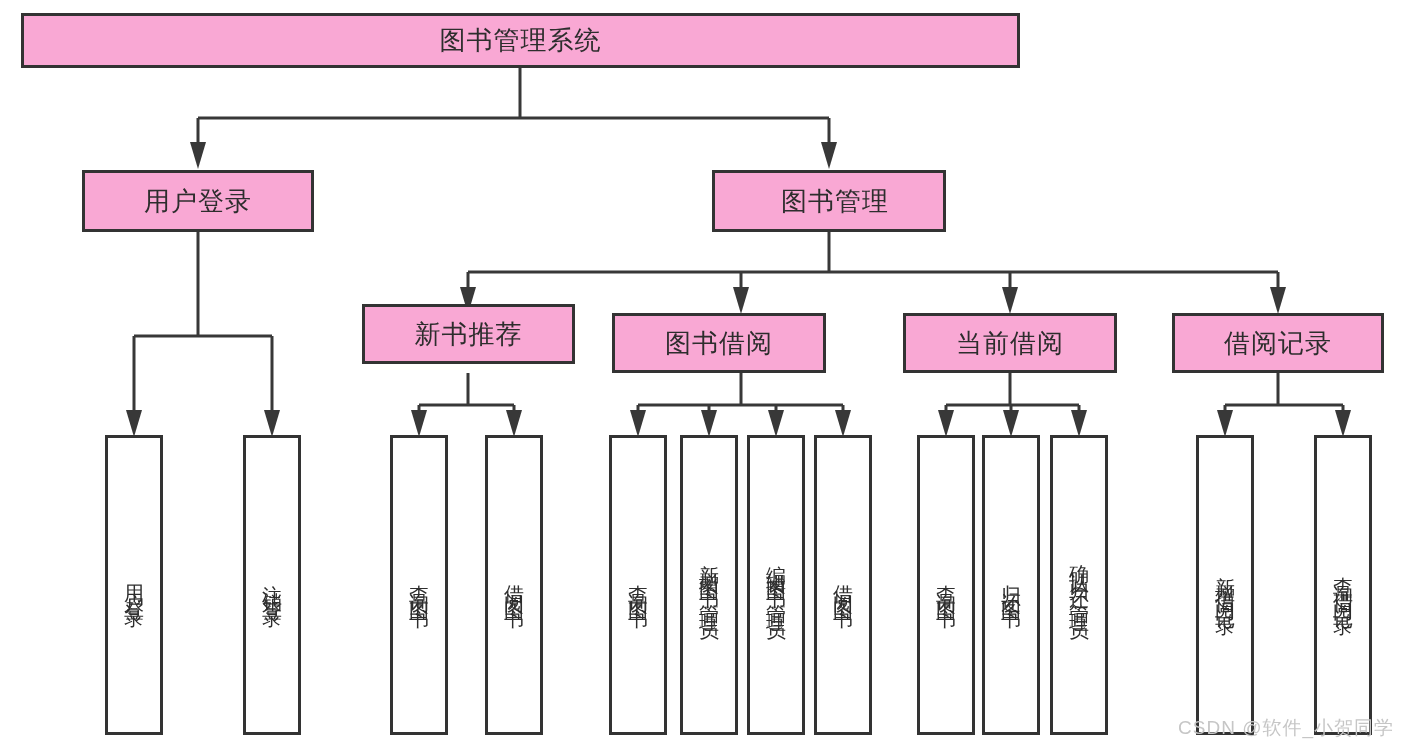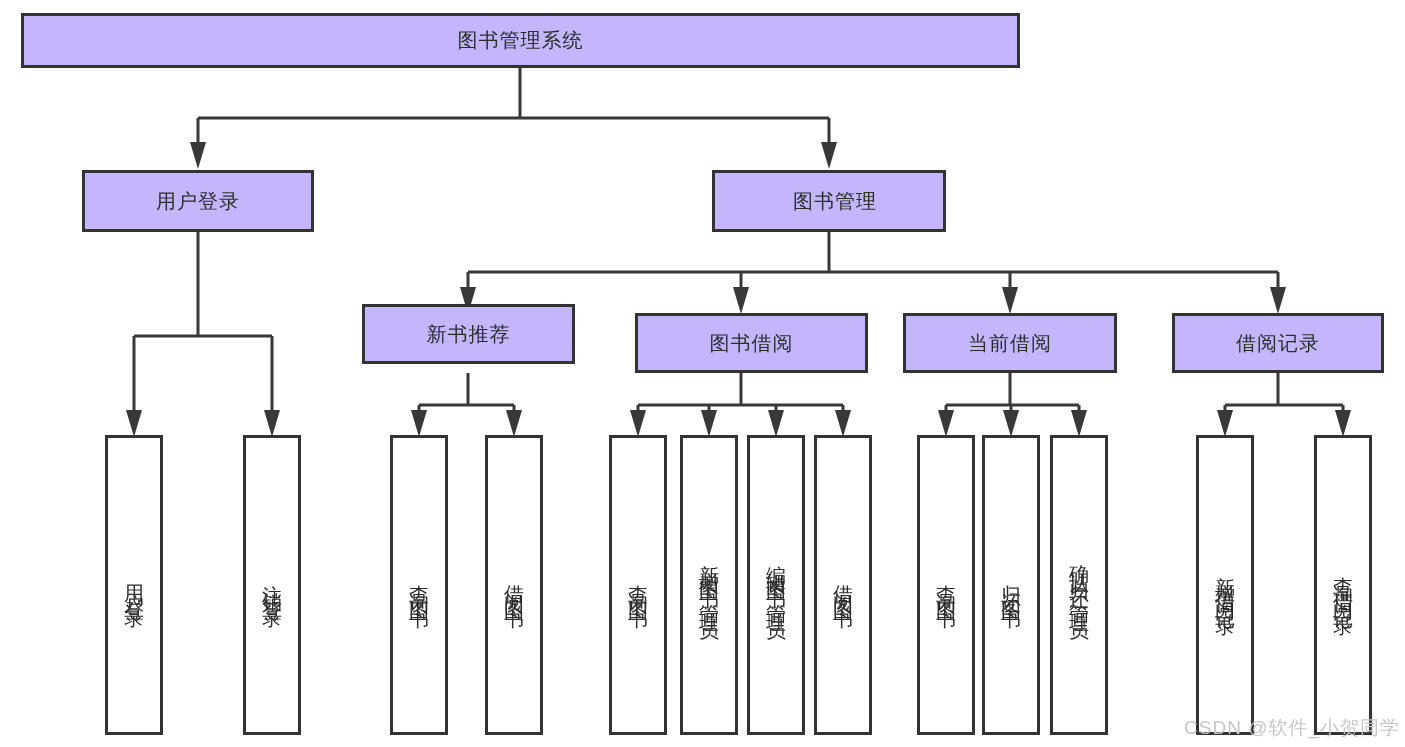--- a/index.html
+++ b/index.html
@@ -8,43 +8,43 @@
     width:1405px;height:747px;
     background:#ffffff;
     font-family:"Liberation Sans","DejaVu Sans",sans-serif;
     overflow:hidden;
   }
   #wires{position:absolute;left:0;top:0;z-index:1;}
   .node{
     position:absolute;z-index:2;
     box-sizing:border-box;
     border:3px solid #333333;
-    background:#c4b5fd;
+    background:#f9a8d4;
     display:flex;align-items:center;justify-content:center;
-    font-size:20px;color:#2d2d2d;
+    font-size:26px;color:#2d2d2d;
     letter-spacing:1px;
     white-space:nowrap;
   }
   .leaf{
     position:absolute;z-index:2;top:435px;height:300px;width:58px;
     box-sizing:border-box;
     border:3px solid #333333;
     background:#ffffff;
     display:flex;align-items:center;justify-content:center;
   }
   .leaf span{
     writing-mode:vertical-rl;
     text-orientation:mixed;
     font-size:20px;line-height:1.05;
     letter-spacing:8px;
     color:#2d2d2d;
   }
   #watermark{
     position:absolute;z-index:3;
-    right:5px;bottom:6px;
+    right:11px;bottom:6px;
     font-size:19px;color:#c6c6c6;
     letter-spacing:1px;
   }
 </style>
 </head>
 <body>
 
 <div id="canvas">
 
   <svg id="wires" width="1405" height="747">
@@ -86,21 +86,21 @@
       <polygon points="1335,410 1351,410 1343,437"></polygon>
     </g>
   </svg>
 
   <div class="node" style="left:21px;top:13px;width:999px;height:55px;">图书管理系统</div>
 
   <div class="node" style="left:82px;top:170px;width:232px;height:62px;">用户登录</div>
   <div class="node" style="left:712px;top:170px;width:234px;height:62px;padding-left:12px;">图书管理</div>
 
   <div class="node" style="left:362px;top:304px;width:213px;height:60px;">新书推荐</div>
-  <div class="node" style="left:635px;top:313px;width:233px;height:60px;">图书借阅</div>
+  <div class="node" style="left:612px;top:313px;width:214px;height:60px;">图书借阅</div>
   <div class="node" style="left:903px;top:313px;width:214px;height:60px;text-align:center;">当前借阅</div>
   <div class="node" style="left:1172px;top:313px;width:212px;height:60px;">借阅记录</div>
 
   <div class="leaf" style="left:105px;">
     <span>用户登录</span>
   </div>
   <div class="leaf" style="left:243px;">
     <span>注销登录</span>
   </div>
 

